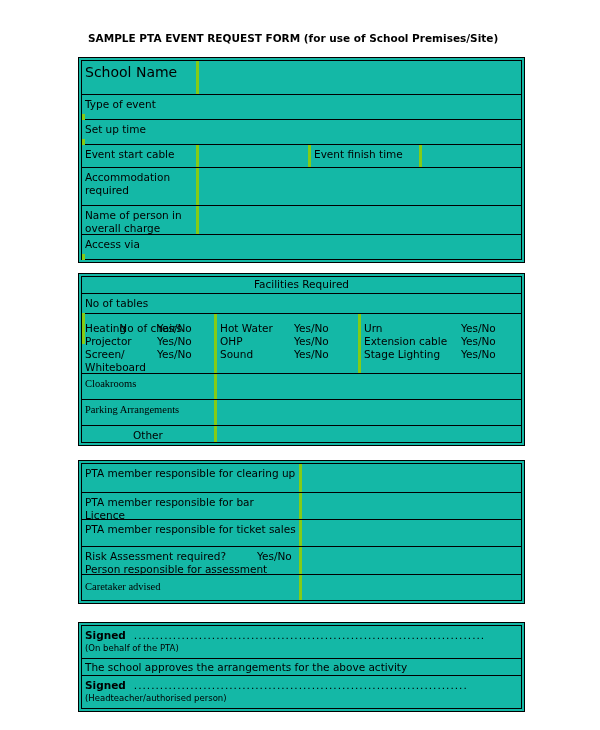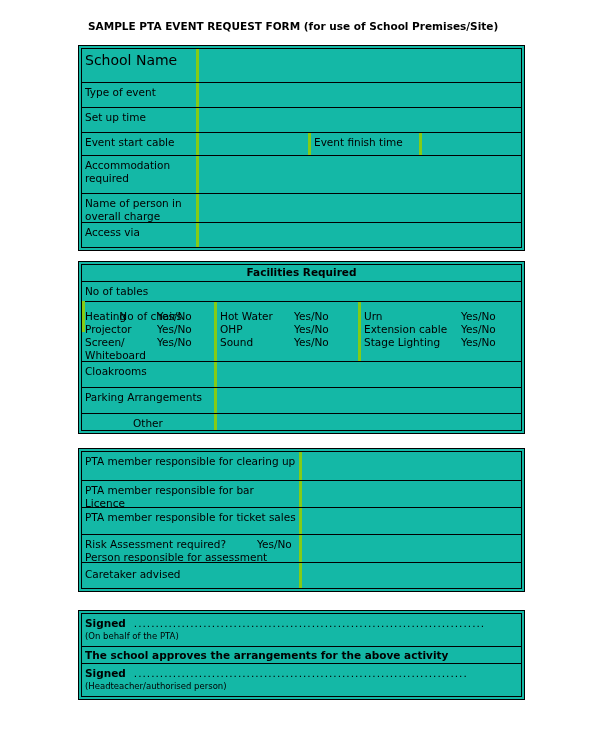--- a/index.html
+++ b/index.html
@@ -2,45 +2,45 @@
 <html><head>
 <meta charset="utf-8">
 <style>
   * { box-sizing: border-box; }
   html, body { margin: 0; padding: 0; }
   body {
     width: 600px; height: 730px; background: #ffffff; color: #000;
     font-family: "DejaVu Sans", sans-serif; font-size: 10.5px;
     position: relative; overflow: hidden;
   }
-  .page { position: absolute; left: 78px; top: 20px; width: 447px; }
+  .page { position: absolute; left: 78px; top: 32px; width: 447px; }
   .doc-title { font-weight: bold; margin: 0 0 13px 10px; white-space: nowrap; }
 
   .block { border: 1px solid #000; padding: 2px; background: #14b8a6; }
   .inner { border: 1px solid #000; }
   .mb10 { margin-bottom: 10px; } .mb14 { margin-bottom: 14px; } .mb18 { margin-bottom: 18px; }
 
   .row { display: flex; align-items: stretch; }
   .row + .row { border-top: 1px solid #000; }
   .cell { padding: 3px 3px; line-height: 13px; }
   .cell + .cell { border-left: 3px solid #84cc16; }
   .grow { flex: 1 1 auto; }
 
   .w114 { width: 114px; flex: none; } .w112 { width: 112px; flex: none; }
   .w111 { width: 111px; flex: none; } .w132 { width: 132px; flex: none; }
   .w144 { width: 144px; flex: none; } .w108 { width: 108px; flex: none; }
   .w103 { width: 103px; flex: none; text-align: right; } .w217 { width: 217px; flex: none; }
 
-  .h33 { height: 33px; } .h25 { height: 25px; } .h23 { height: 23px; }
+  .h33 { height: 33px; } .h25 { height: 25px; flex-direction: column; } .h23 { height: 23px; }
   .h38 { height: 38px; } .h29 { height: 29px; } .h16 { height: 16px; }
-  .h20 { height: 20px; flex-direction: column; } .h60 { height: 60px; } .h26 { height: 26px; }
+  .h20 { height: 20px; flex-direction: column; } .h60 { height: 60px; } .h26 { height: 26px; font-family: Liberation Serif, serif; }
   .h17 { height: 17px; text-align: center; } .h28 { height: 28px; } .h27 { height: 27px; }
 
   .school { font-size: 14px; line-height: 17px; white-space: nowrap; }
-  .bold { font-weight: bold; }
+  .bold { font-weight: normal; }
   .center { text-align: center; }
   .np { white-space: nowrap; }
 
   .facil-head { padding: 1px 2px 2px; }
   .fcell { padding: 8px 3px 0; }
   .fline { display: flex; line-height: 13px; }
   .fl72 { width: 72px; flex: none; } .fl74 { width: 74px; flex: none; } .fl97 { width: 97px; flex: none; }
 
   .risk-label { width: 172px; flex: none; }
   .risk-line { display: flex; line-height: 13px; }

